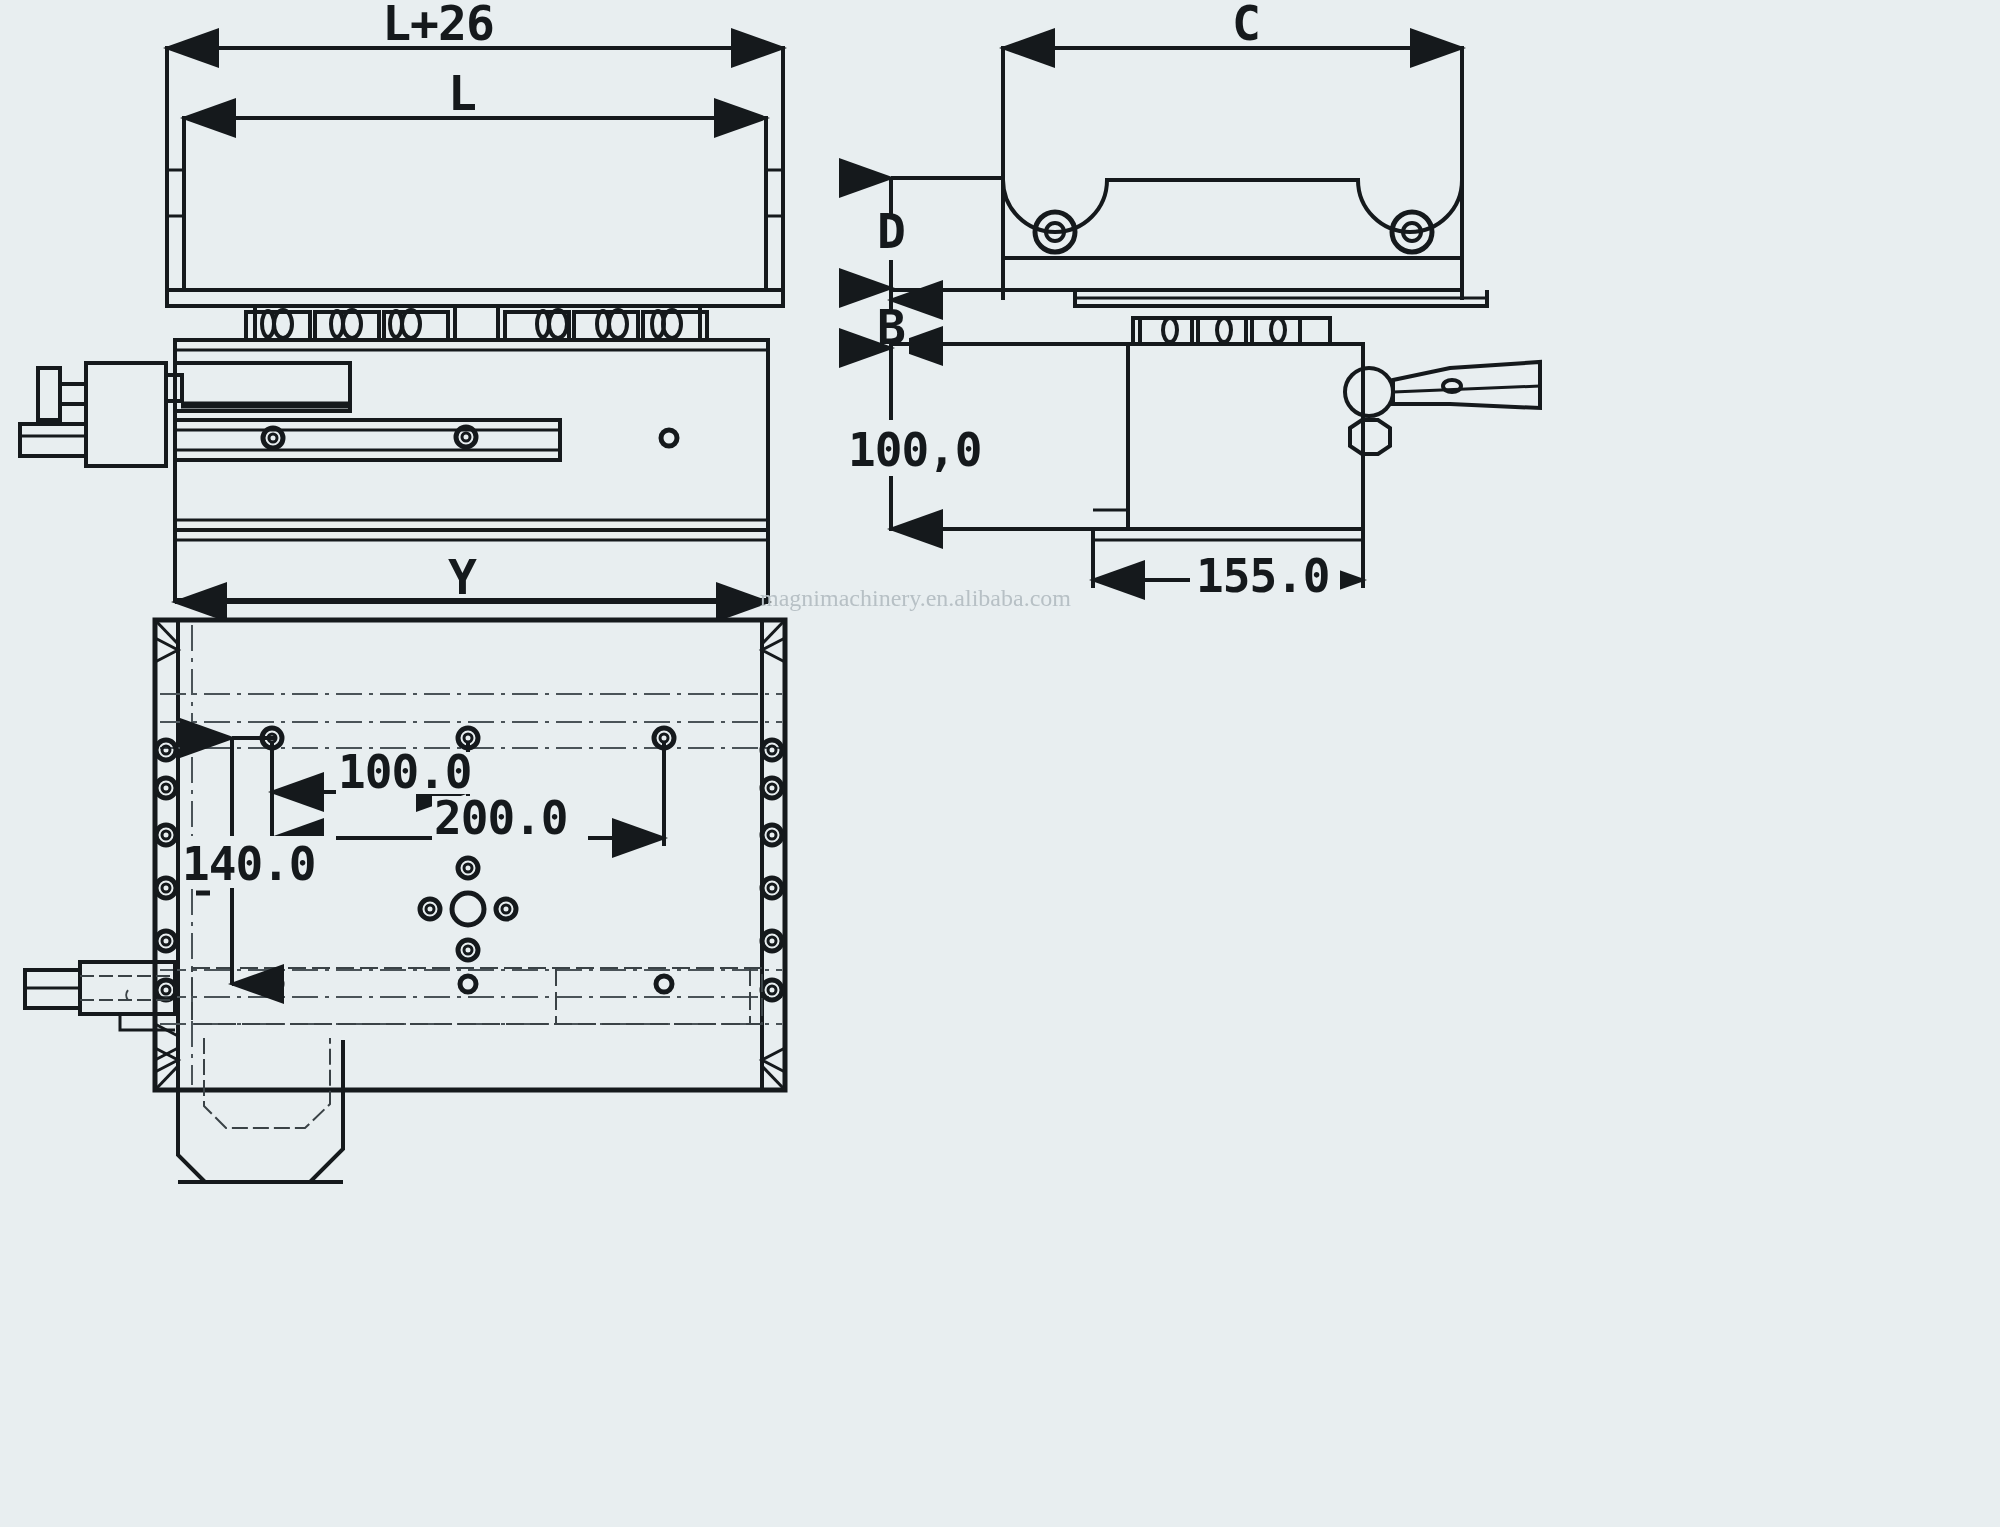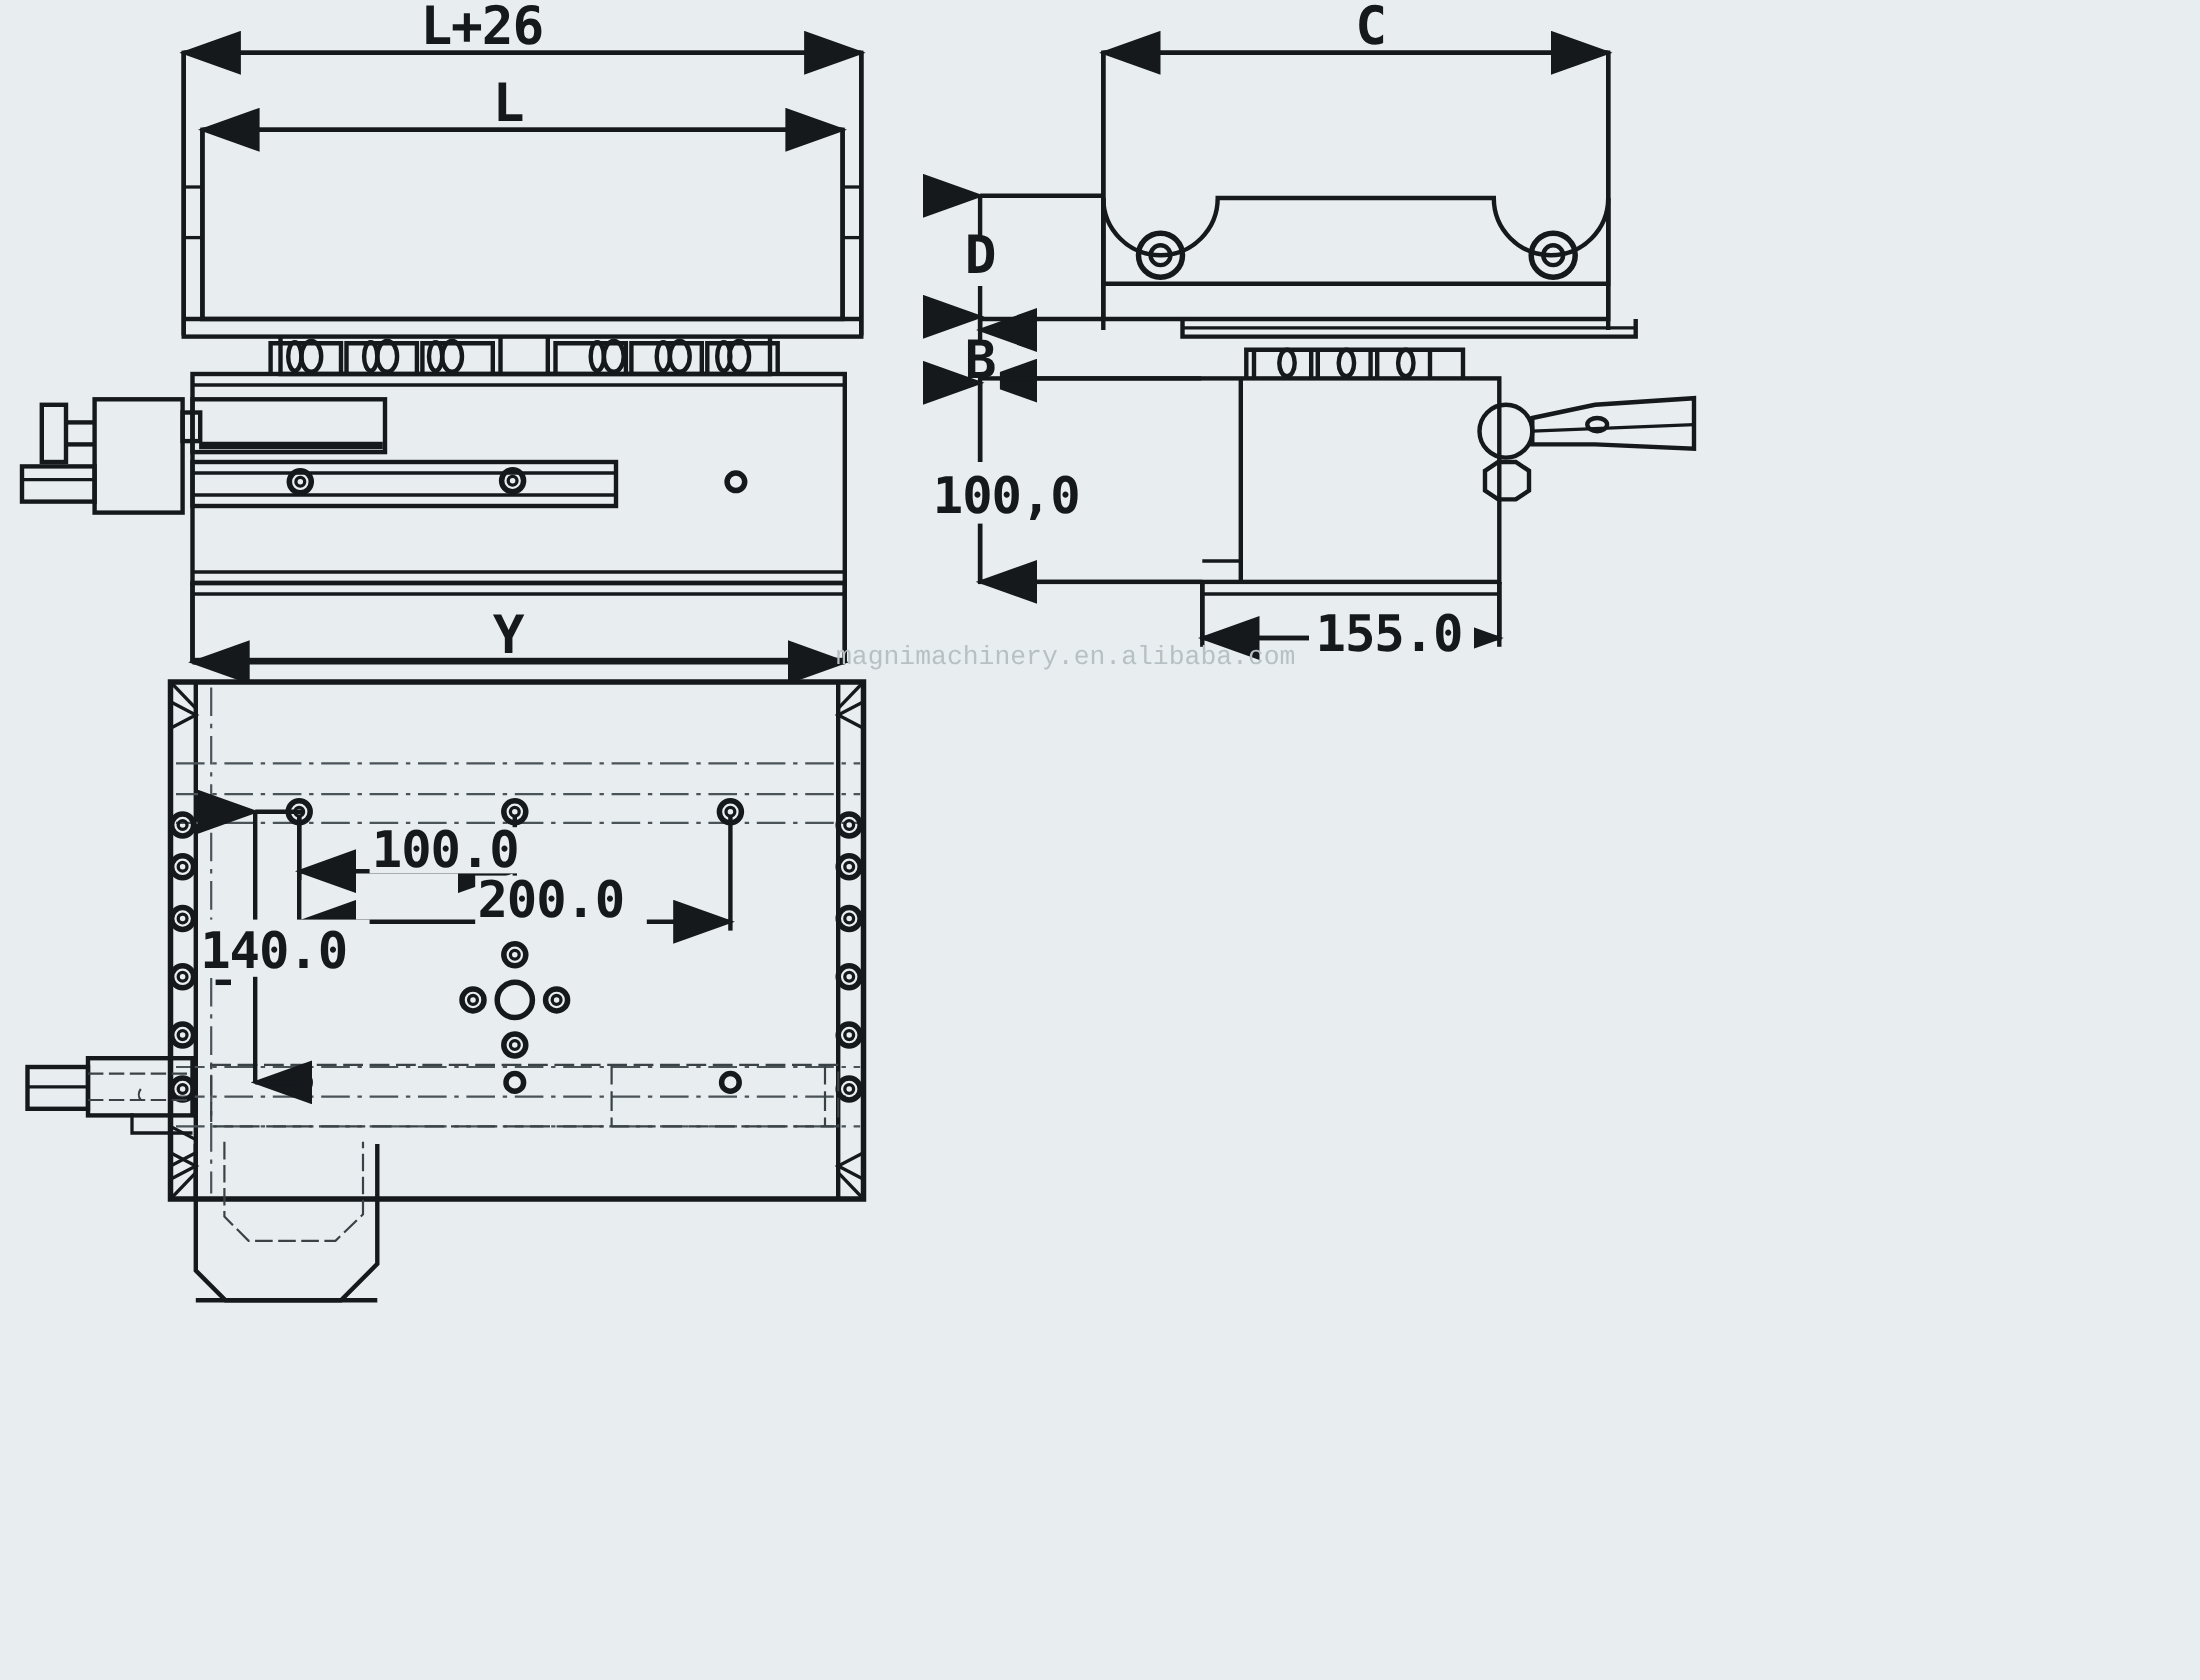--- a/index.html
+++ b/index.html
@@ -15,21 +15,21 @@
   .dimtext{
     font-family:"DejaVu Sans Mono", monospace;
     font-weight:bold;
     fill:#15191c;
     font-size:46px;
     letter-spacing:-1px;
   }
   .dimtext.lbl{font-size:48px;}
   .watermark{
     position:absolute;
-    font-family:Liberation Mono, monospace;
+    font-family:Liberation Serif, serif;
     font-size:24px;
     color:#b7c0c5;
     white-space:nowrap;
     pointer-events:none;
     user-select:none;
   }
 </style>
 </head>
 <body>
 

